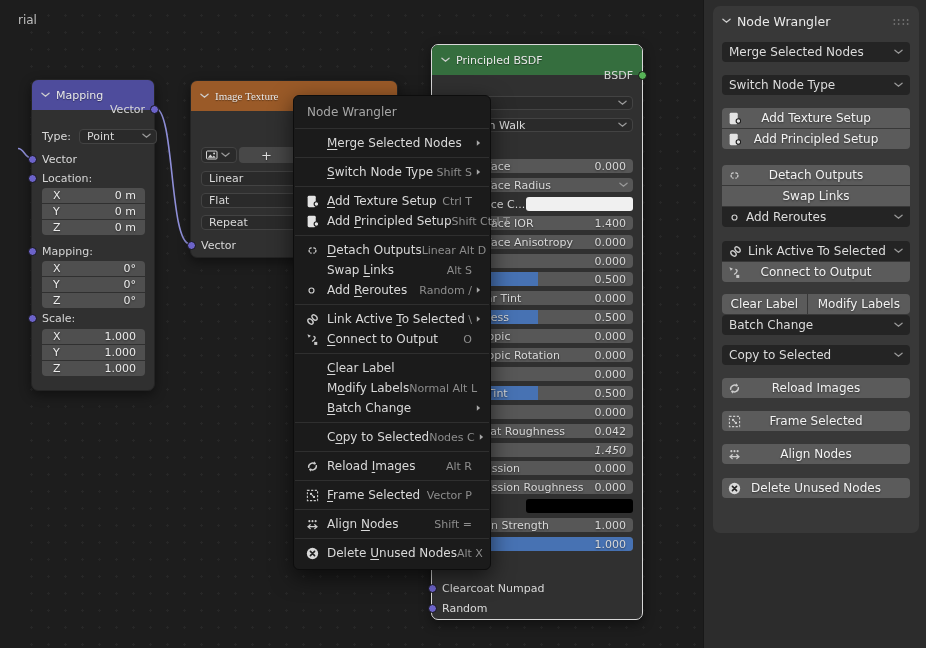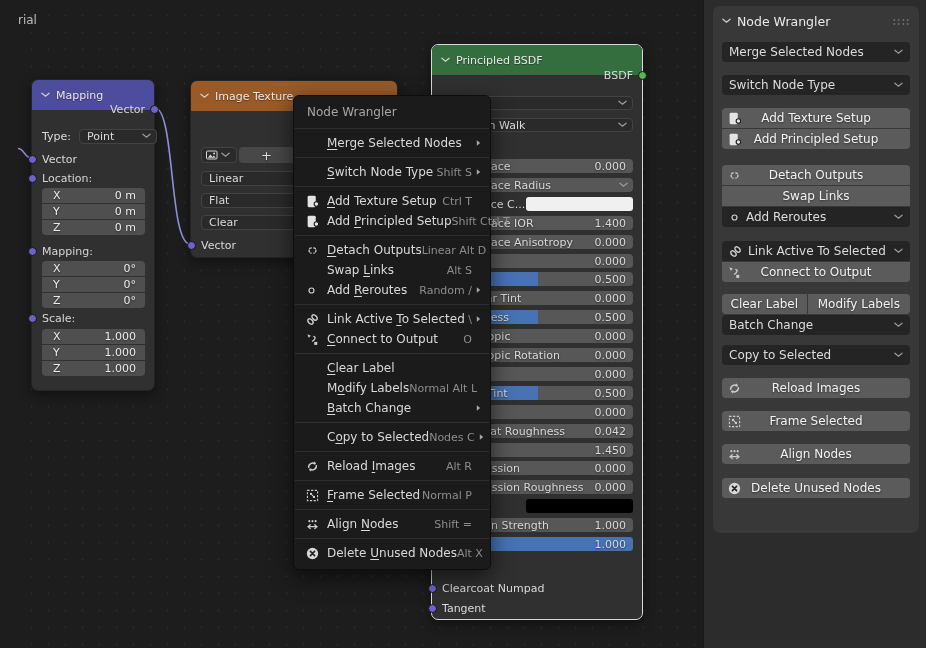--- a/index.html
+++ b/index.html
@@ -182,21 +182,21 @@
           </div>
           <div class="xf">
             <span class="k">Z</span>
             <span>1.000</span>
           </div>
         </div>
       </div>
   </div>
 
   <div class="node" id="node-image" style="left:172px;top:80px;width:208px;height:178px;">
-    <div class="nheader" style="background:#9a5a28;">
+    <div class="nheader" style="background:#9a5a28;font-family:Liberation Serif, serif;">
       <span class="nchev" style="display: inline-flex; color: rgb(207, 207, 207);">
           <svg width="9" height="6" viewBox="0 0 10 6">
             <path d="M1 1l4 3.4L9 1" fill="none" stroke="currentColor" stroke-width="1.4" stroke-linecap="round"></path>
           </svg>
         </span>
       <span>Image Texture</span>
     </div>
     <div id="image-body">
         <div class="nrow tall" style="top: 66px;">
           <span class="combo">
@@ -231,21 +231,21 @@
             <span class="lb">Flat</span>
             <span class="chev">
               <svg width="9" height="6" viewBox="0 0 10 6">
                 <path d="M1 1l4 3.4L9 1" fill="none" stroke="currentColor" stroke-width="1.4" stroke-linecap="round"></path>
               </svg>
             </span>
           </span>
         </div>
         <div class="nrow" style="top: 134px; height: 15px;">
           <span class="ndd" style="height:15px;">
-            <span class="lb">Clear</span>
+            <span class="lb">Repeat</span>
             <span class="chev">
               <svg width="9" height="6" viewBox="0 0 10 6">
                 <path d="M1 1l4 3.4L9 1" fill="none" stroke="currentColor" stroke-width="1.4" stroke-linecap="round"></path>
               </svg>
             </span>
           </span>
         </div>
         <div class="nrow tall" style="top: 156px;">
           <span>Vector</span>
           <span class="sock l" style="background: rgb(108, 99, 201);"></span>
@@ -390,21 +390,21 @@
             <span class="vl">0.000</span>
           </span>
         </div>
         <div class="nrow" style="top: 379px;">
           <span class="pill">
             <span class="fl" style="width:3%"></span>
             <span class="lb">Clearcoat Roughness</span>
             <span class="vl">0.042</span>
           </span>
         </div>
-        <div class="nrow" style="top: 398px;">
+        <div class="nrow" style="top: 398px; font-style: italic;">
           <span class="pill">
             <span class="fl" style="width:0%"></span>
             <span class="lb"></span>
             <span class="vl">1.450</span>
           </span>
         </div>
         <div class="nrow" style="top: 416px;">
           <span class="pill">
             <span class="fl" style="width:0%"></span>
             <span class="lb">Transmission</span>
@@ -439,21 +439,21 @@
         </div>
         <div class="nrow tall" style="top: 505px;">
           <span></span>
           <span class="sock l" style="background: rgb(108, 99, 201);"></span>
         </div>
         <div class="nrow tall" style="top: 535px;">
           <span>Clearcoat Numpad</span>
           <span class="sock l" style="background: rgb(108, 99, 201);"></span>
         </div>
         <div class="nrow tall" style="top: 555px;">
-          <span>Tangent</span>
+          <span>Random</span>
           <span class="sock l" style="background: rgb(108, 99, 201);"></span>
         </div>
       </div>
   </div>
 
   <div class="vscroll"></div>
 
   <div class="menu">
     <div class="mtitle">Node Wrangler</div>
     <div class="msep"></div>
@@ -613,21 +613,21 @@
         <div class="mitem">
           <span class="mico">
             <svg width="13" height="13" viewBox="0 0 12 12">
               <rect x="1.3" y="1.3" width="9.4" height="9.4" fill="none" stroke="#cdcdcd" stroke-width="1" stroke-dasharray="2 1.4"></rect>
               <rect x="3.7" y="3.6" width="1.9" height="1.9" fill="#cdcdcd"></rect>
               <rect x="6.4" y="6.4" width="1.9" height="1.9" fill="#cdcdcd"></rect>
               <path d="M5.5 5.4l1 1.1" stroke="#cdcdcd" stroke-width="1"></path>
             </svg>
           </span>
           <span class="mlabel"><span class="hk">F</span>rame Selected</span>
-          <span class="mkey">Normal P</span>
+          <span class="mkey">Vector P</span>
           <span class="marrow"></span>
         </div>
         <div class="msep"></div>
         <div class="mitem">
           <span class="mico">
             <svg width="13" height="13" viewBox="0 0 12 12">
               <g fill="#cdcdcd">
                 <circle cx="3.1" cy="2.9" r=".95"></circle>
                 <circle cx="6" cy="2.9" r=".95"></circle>
                 <circle cx="8.9" cy="2.9" r=".95"></circle>

